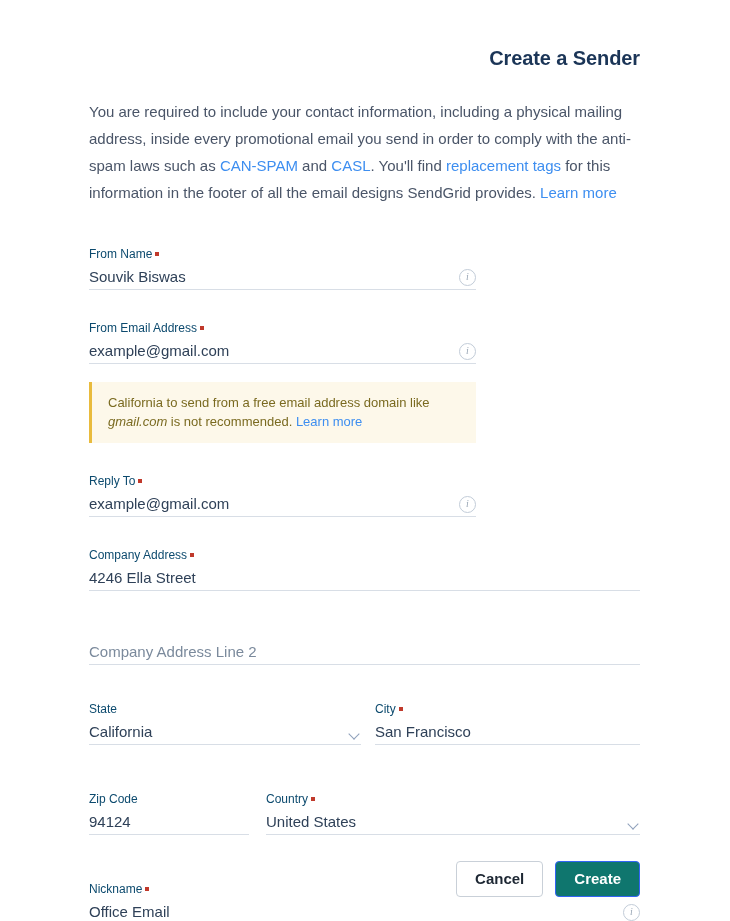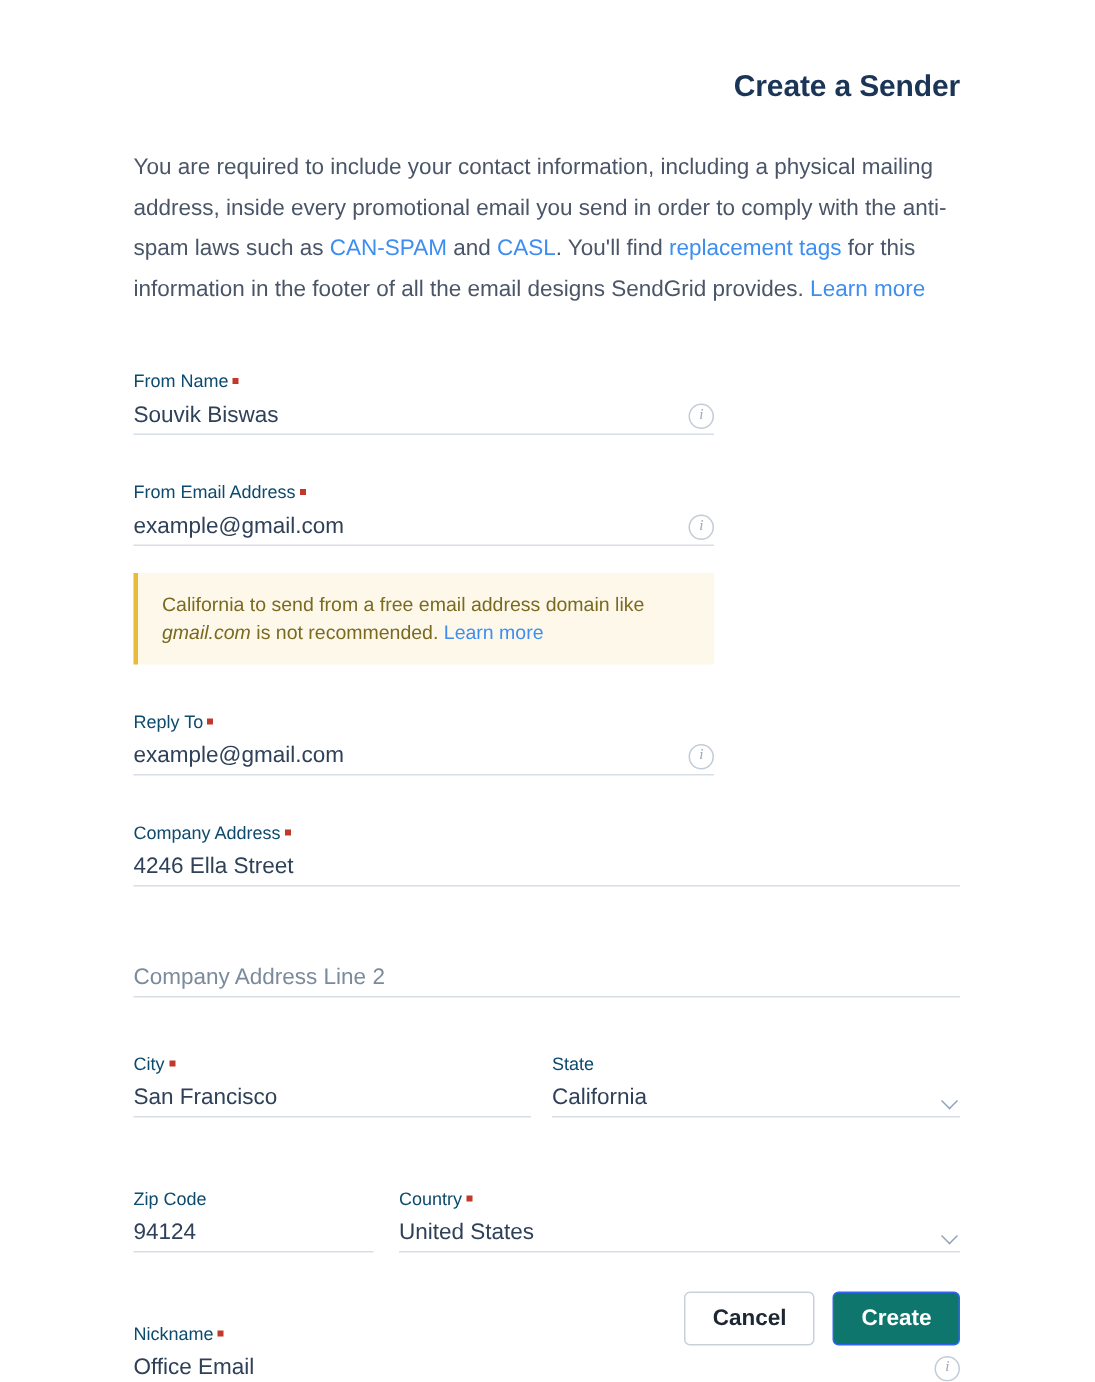--- a/index.html
+++ b/index.html
@@ -258,33 +258,33 @@
 
     <div class="field w-full placeholder-only">
       <div class="field-line">
         <div class="field-value placeholder">Company Address Line 2</div>
       </div>
     </div>
 
     <div class="gap-3"></div>
 
     <div class="row">
-      <div class="field w-half-l">
-        <div class="field-label"><span>City</span><span class="req"></span></div>
-        <div class="field-line">
-          <div class="field-value">San Francisco</div>
-        </div>
-      </div>
       <div class="field w-half-r">
         <div class="field-label">State</div>
         <div class="field-line">
           <div class="field-value">California</div>
           <div class="chevron"></div>
         </div>
       </div>
+      <div class="field w-half-l">
+        <div class="field-label"><span>City</span><span class="req"></span></div>
+        <div class="field-line">
+          <div class="field-value">San Francisco</div>
+        </div>
+      </div>
     </div>
 
     <div class="gap-2"></div>
 
     <div class="row">
       <div class="field w-zip">
         <div class="field-label">Zip Code</div>
         <div class="field-line">
           <div class="field-value">94124</div>
         </div>

